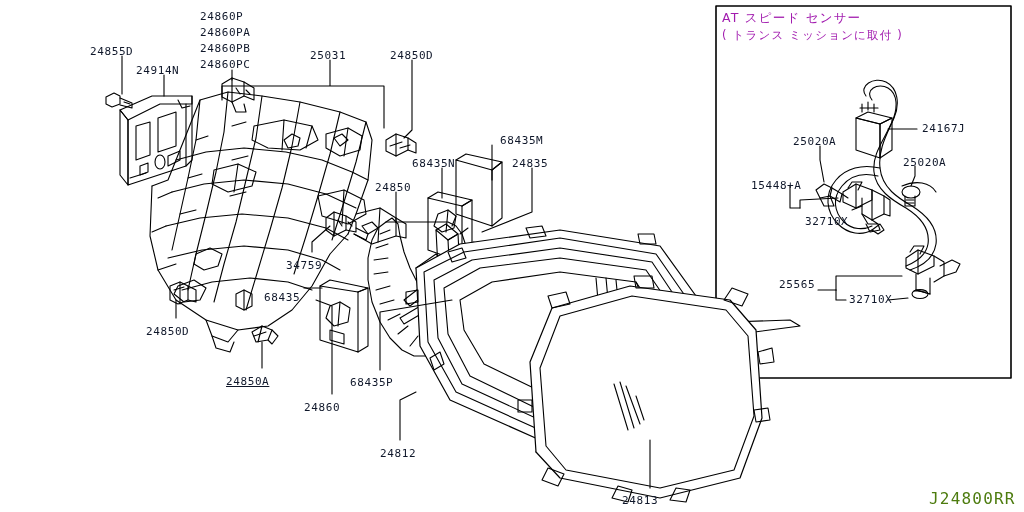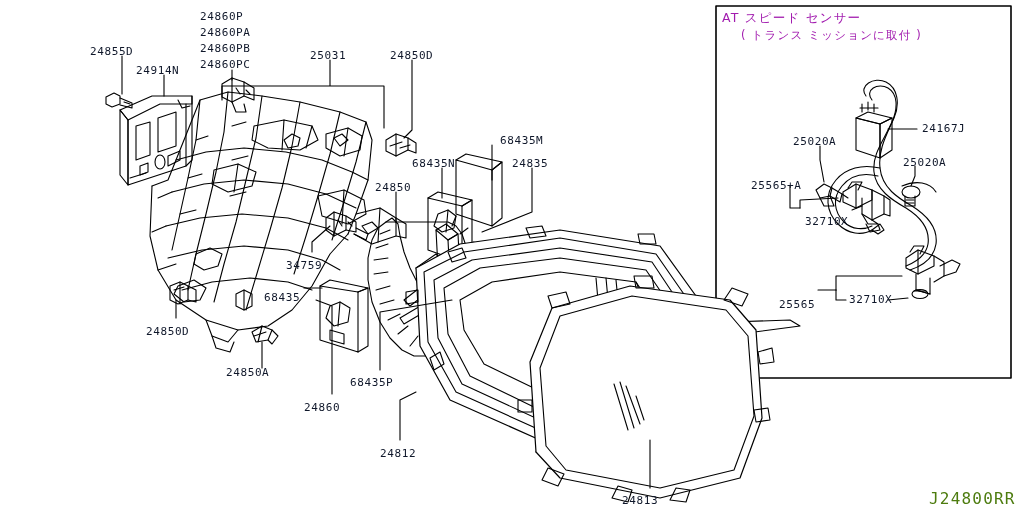--- a/index.html
+++ b/index.html
@@ -364,46 +364,46 @@
 
         <path d="M400 440 L 400 400 L 416 392"></path>
 
         <path d="M650 488 L 650 440"></path>
       </g>
 
     </g>
   </svg>
 
   <div class="jp" style="left:722px;top:12px;">AT スピード センサー</div>
-  <div class="jp" style="left:722px;top:30px;font-size:11.5px;margin-left:19px;">( トランス ミッションに取付 )</div>
+  <div class="jp" style="left:722px;top:30px;font-size:11.5px;">( トランス ミッションに取付 )</div>
 
   <div class="lbl" style="left:922px;top:123px;">24167J</div>
   <div class="lbl" style="left:793px;top:136px;">25020A</div>
   <div class="lbl" style="left:903px;top:157px;">25020A</div>
-  <div class="lbl" style="left:751px;top:180px;">25565+A</div>
+  <div class="lbl" style="left:751px;top:180px;">15448+A</div>
   <div class="lbl" style="left:805px;top:216px;">32710X</div>
-  <div class="lbl" style="left:779px;top:299px;text-align:right;">25565</div>
+  <div class="lbl" style="left:779px;top:279px;text-align:right;">25565</div>
   <div class="lbl" style="left:849px;top:294px;">32710X</div>
 
   <div class="lbl" style="left:90px;top:46px;">24855D</div>
   <div class="lbl" style="left:136px;top:65px;">24914N</div>
   <div class="lbl" style="left:200px;top:11px;">24860P</div>
   <div class="lbl" style="left:200px;top:27px;">24860PA</div>
   <div class="lbl" style="left:200px;top:43px;">24860PB</div>
   <div class="lbl" style="left:200px;top:59px;">24860PC</div>
   <div class="lbl" style="left:310px;top:50px;">25031</div>
   <div class="lbl" style="left:390px;top:50px;">24850D</div>
   <div class="lbl" style="left:472px;top:135px;margin-left:28px;">68435M</div>
   <div class="lbl" style="left:412px;top:158px;">68435N</div>
   <div class="lbl" style="left:512px;top:158px;">24835</div>
   <div class="lbl" style="left:375px;top:182px;">24850</div>
   <div class="lbl" style="left:286px;top:260px;">34759</div>
   <div class="lbl" style="left:264px;top:292px;">68435</div>
   <div class="lbl" style="left:146px;top:326px;">24850D</div>
-  <div class="lbl" style="left:226px;top:367px;">24850A</div>
+  <div class="lbl" style="left:226px;top:376px;text-decoration:underline;">24850A</div>
   <div class="lbl" style="left:350px;top:377px;">68435P</div>
   <div class="lbl" style="left:304px;top:402px;">24860</div>
   <div class="lbl" style="left:380px;top:448px;">24812</div>
   <div class="lbl" style="left:622px;top:495px;">24813</div>
 
   <div class="code" style="left:929px;top:489px;">J24800RR</div>
 
 </div>
 
 </body></html>

